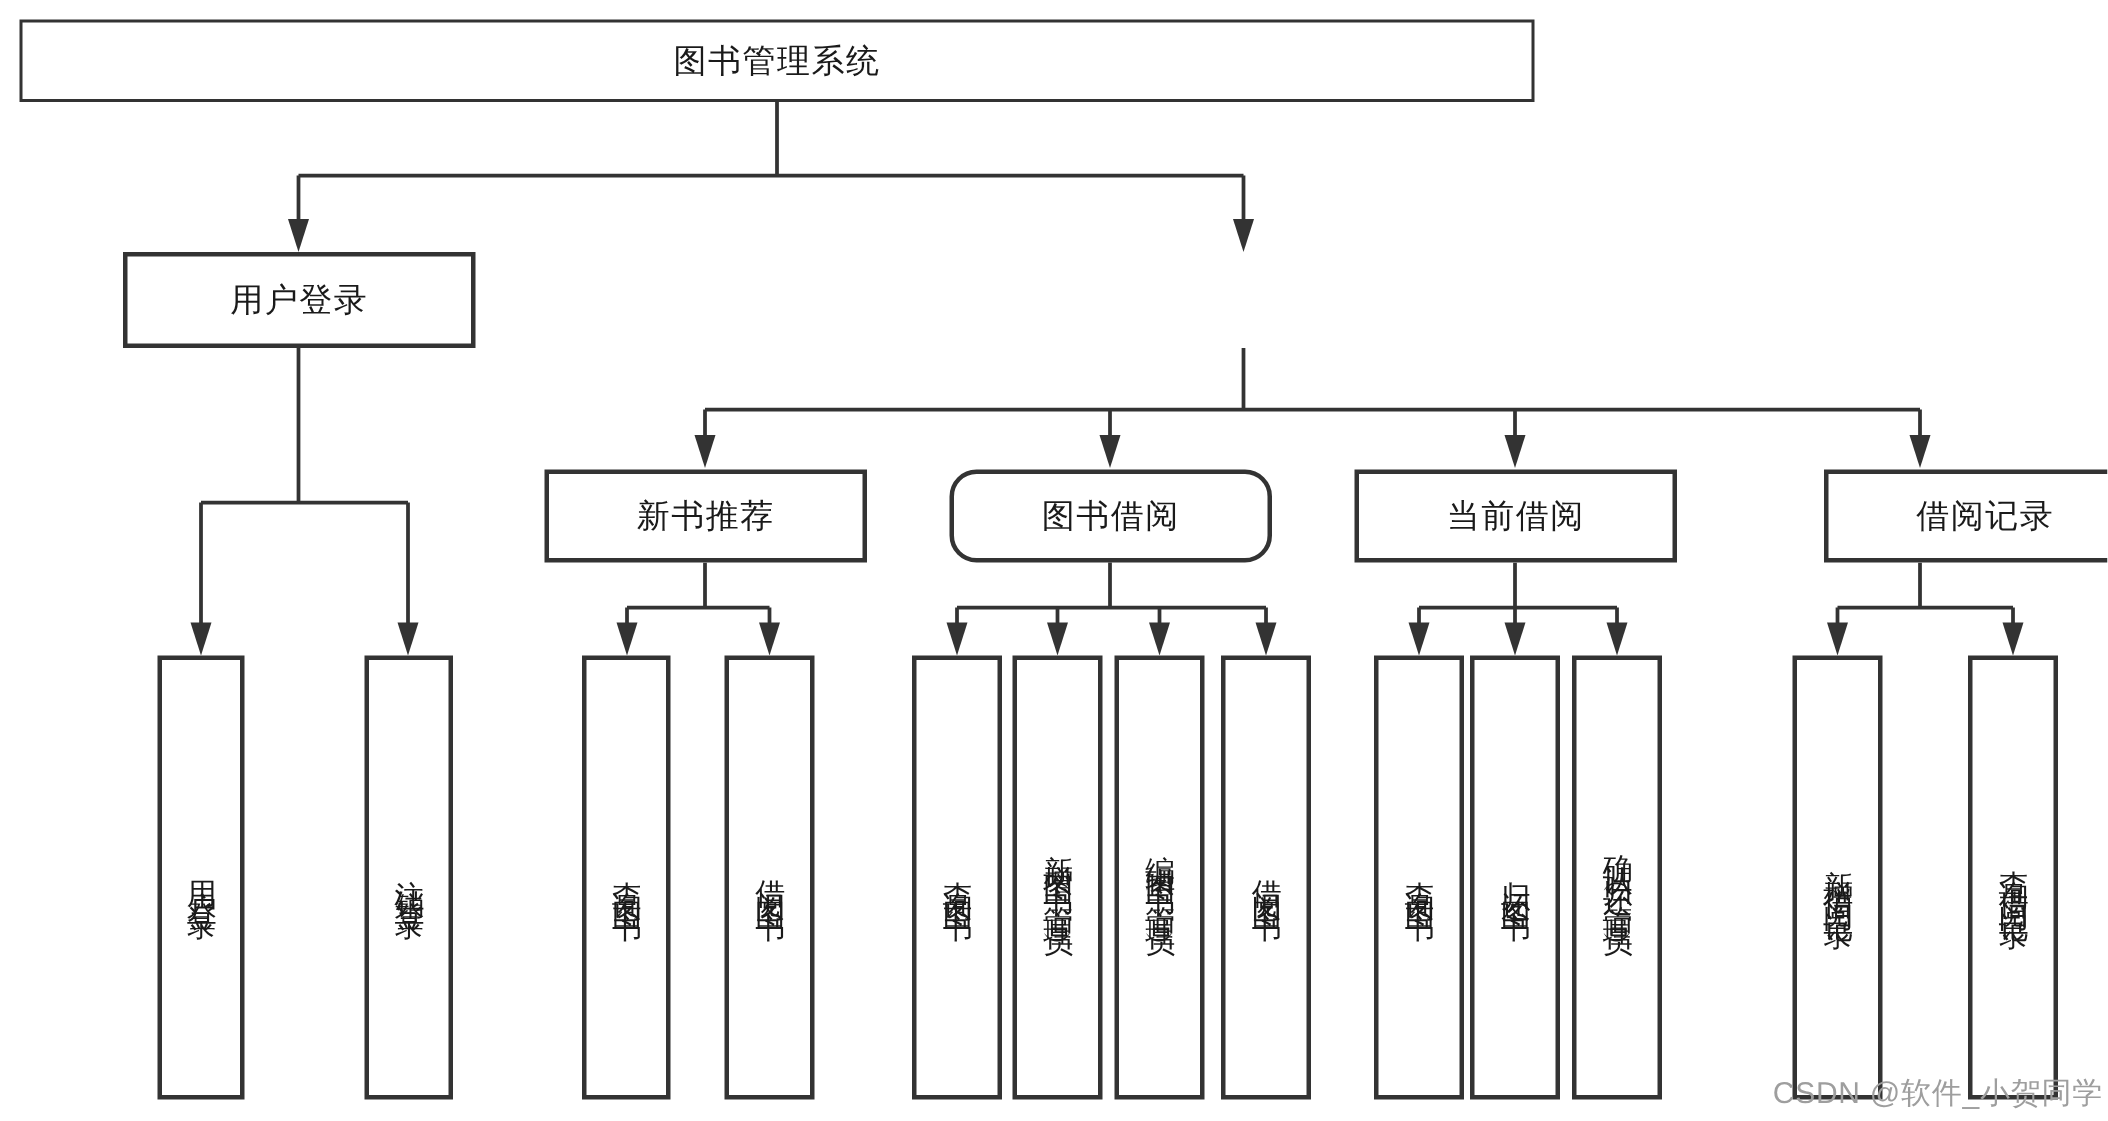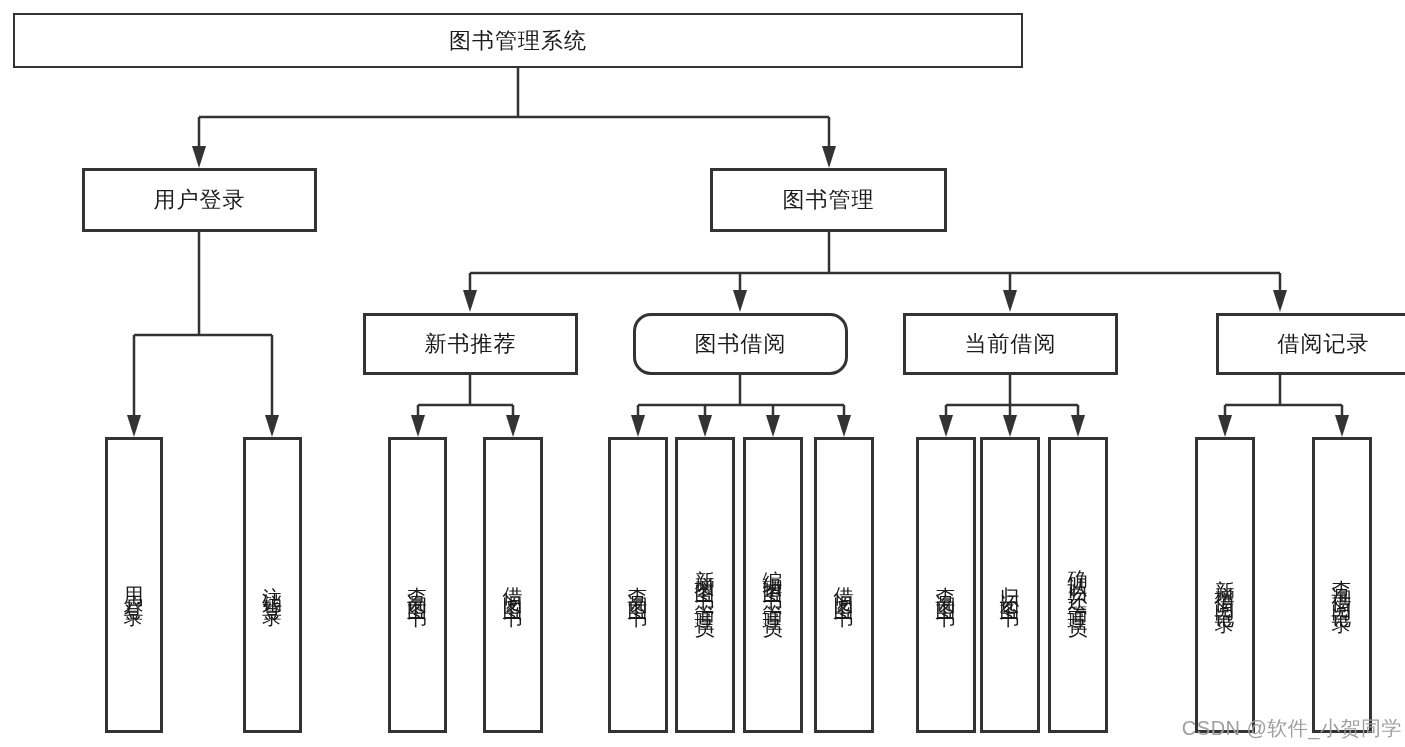--- a/index.html
+++ b/index.html
@@ -66,21 +66,20 @@
       <polygon points="1003,415 1017,415 1010,437"></polygon>
       <polygon points="1071,415 1085,415 1078,437"></polygon>
       <polygon points="1218,415 1232,415 1225,437"></polygon>
       <polygon points="1335,415 1349,415 1342,437"></polygon>
     </g>
   </svg>
 
   <div class="node h root" style="left:13px;top:13px;width:1010px;height:55px;">图书管理系统</div>
 
   <div class="node h" style="left:82px;top:168px;width:235px;height:64px;">用户登录</div>
-  <div class="node h" style="left:710px;top:168px;width:237px;height:64px;">图书管理</div>
 
   <div class="node h" style="left:363px;top:313px;width:215px;height:62px;font-family:Liberation Mono, monospace;">新书推荐</div>
   <div class="node h" style="left:633px;top:313px;width:215px;height:62px;border-radius:18px;">图书借阅</div>
   <div class="node h" style="left:903px;top:313px;width:215px;height:62px;">当前借阅</div>
   <div class="node h" style="left:1173px;top:313px;width:215px;height:62px;margin-left:43px;">借阅记录</div>
 
   <div class="node v" style="left:105px;top:437px;width:58px;height:296px;">用户登录</div>
   <div class="node v" style="left:243px;top:437px;width:59px;height:296px;">注销登录</div>
 
   <div class="node v" style="left:388px;top:437px;width:59px;height:296px;">查询图书</div>

